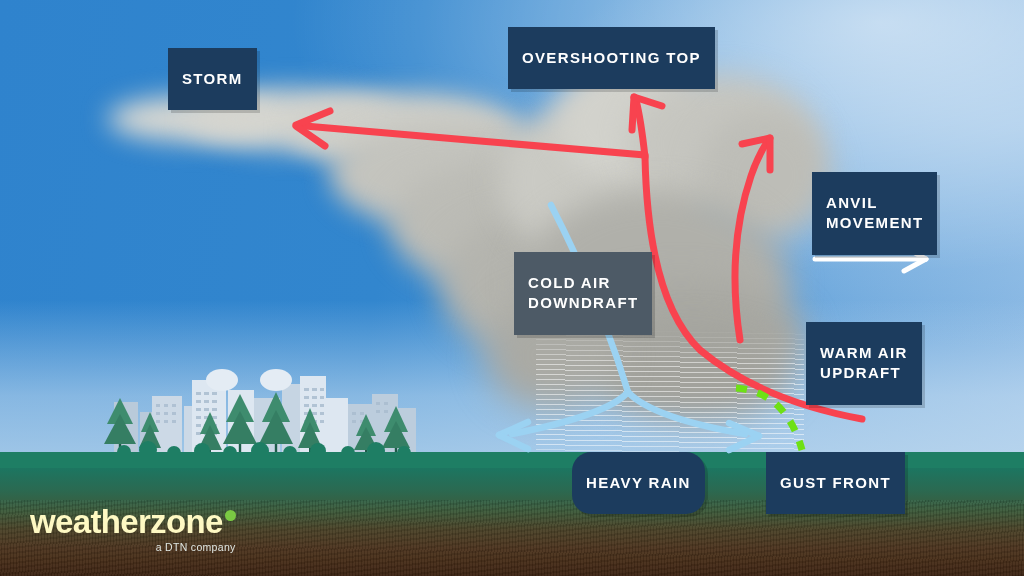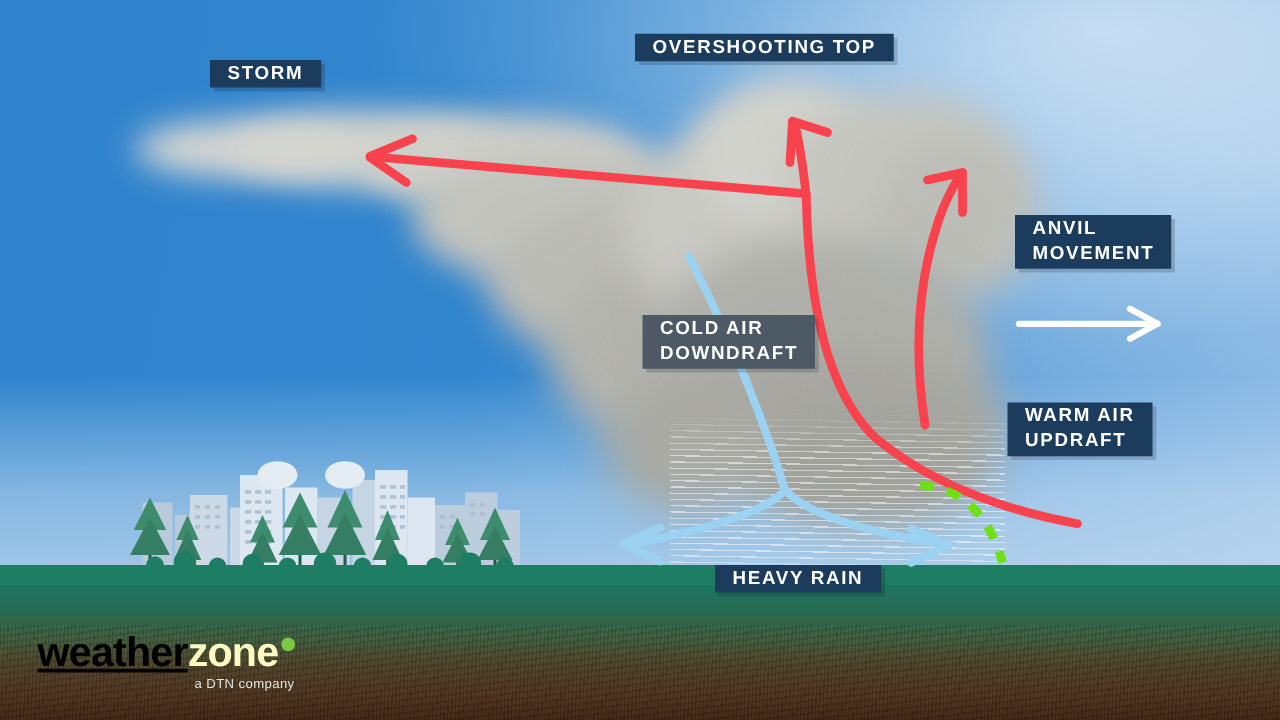--- a/index.html
+++ b/index.html
@@ -40,29 +40,29 @@
     mask-image:linear-gradient(180deg,rgba(0,0,0,0) 0%,rgba(0,0,0,1) 26%,rgba(0,0,0,1) 88%,rgba(0,0,0,0) 100%);}
 
   
   .city{position:absolute;left:104px;top:368px;width:316px;height:96px;}
 
   
   svg.overlay{position:absolute;inset:0;width:1024px;height:576px;overflow:visible;}
 
   
   .lbl{position:absolute;color:#fff;letter-spacing:.09em;font-weight:700;
-    font-size:15px;line-height:1.35;padding:1px 14px;white-space:pre-line;
+    font-size:15px;line-height:1.35;padding:21px 14px;white-space:pre-line;
     background:#24456b;box-shadow:3px 3px 0 rgba(0,0,0,.16);}
   .lbl.grayish{background:#4d5a66;}
   .lbl.dark{background:#1c3c5e;}
 
   
   .logo{position:absolute;left:30px;top:505px;}
   .logo-main{font-size:33px;font-weight:700;letter-spacing:-.02em;line-height:1;}
-  .lw{color:#000000;text-decoration:underline;}
+  .lw{color:#fef9c3;}
   .lz{color:#fef9c3;}
   .deg{display:inline-block;width:11px;height:11px;border-radius:50%;
     background:#7ac943;vertical-align:super;margin-left:2px;}
   .logo-sub{text-align:right;color:#dfe6e2;font-size:10.5px;letter-spacing:.03em;margin-top:3px;}
 </style>
 </head>
 <body>
 
 <div id="stage">
 
@@ -281,20 +281,21 @@
   </svg>
 
   <div class="lbl dark" style="left:168px;top:48px;">STORM</div>
   <div class="lbl dark" style="left:508px;top:27px;">OVERSHOOTING TOP</div>
   <div class="lbl dark" style="left:812px;top:172px;">ANVIL
 MOVEMENT</div>
   <div class="lbl dark" style="left:806px;top:322px;">WARM AIR
 UPDRAFT</div>
   <div class="lbl grayish" style="left:514px;top:252px;">COLD AIR
 DOWNDRAFT</div>
-  <div class="lbl dark" style="left:572px;top:452px;">HEAVY RAIN</div>
+  <div class="lbl dark" style="left:572px;top:452px;border-radius:19px;">HEAVY RAIN</div>
+  <div class="lbl dark" style="left:766px;top:452px;">GUST FRONT</div>
 
   <div class="logo">
     <div class="logo-main"><span class="lw">weather</span><span class="lz">zone</span><span class="deg"></span></div>
     <div class="logo-sub">a DTN company</div>
   </div>
 
 </div>
 
 </body></html>

